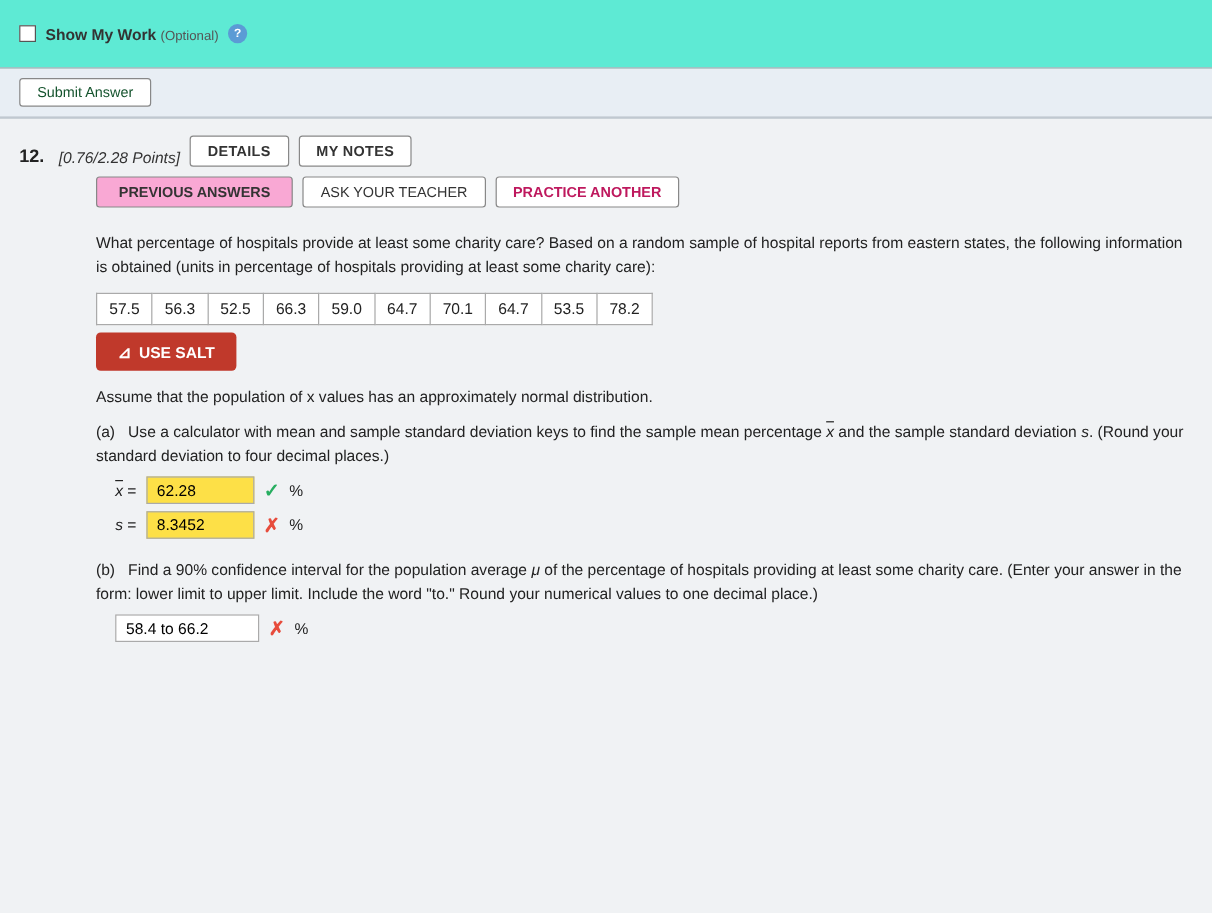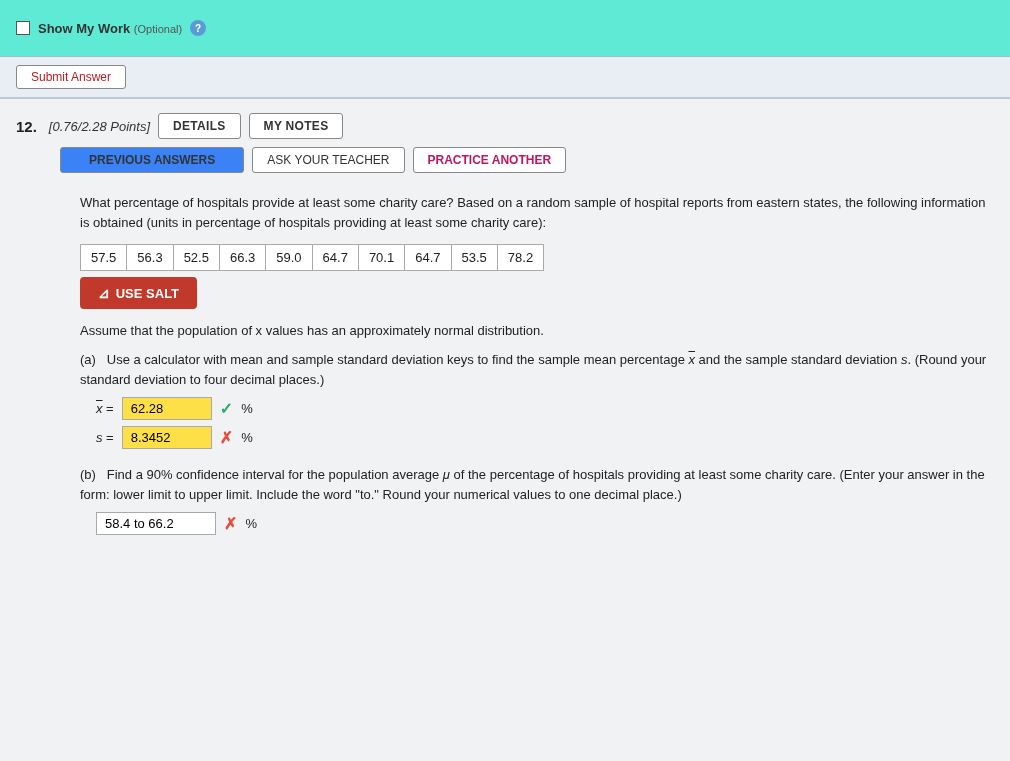--- a/index.html
+++ b/index.html
@@ -54,31 +54,31 @@
       padding: 8px 16px;
       border-bottom: 2px solid #c0c8d0;
     }
     .submit-btn {
       background: white;
       border: 1px solid #888;
       border-radius: 3px;
       padding: 4px 14px;
       font-size: 12px;
       cursor: pointer;
-      color: #b91c1c;
+      color: #14532d;
     }
     .main-content {
       background-color: #f0f2f4;
       flex: 1;
       padding: 0;
     }
     .question-header {
       padding: 14px 16px 8px 16px;
       display: flex;
-      align-items: center;
+      align-items: flex-end;
       gap: 8px;
       flex-wrap: wrap;
     }
     .question-number {
       font-size: 15px;
       font-weight: bold;
       color: #222;
       margin-right: 4px;
     }
     .points-label {
@@ -98,28 +98,29 @@
       letter-spacing: 0.3px;
     }
     .action-row {
       padding: 0 16px 10px 60px;
       display: flex;
       align-items: center;
       gap: 8px;
       flex-wrap: wrap;
     }
     .prev-answers-btn {
-      background: #3b82f6;
-      border: 1px solid #888;
-      border-radius: 3px;
-      padding: 5px 28px;
-      font-size: 12px;
-      font-weight: bold;
-      cursor: pointer;
-      color: #333;
+      background: #f9a8d4;
+      border: 1px solid #888;
+      border-radius: 3px;
+      padding: 5px 18px;
+      font-size: 12px;
+      font-weight: bold;
+      cursor: pointer;
+      color: #333;
+      margin-left: 20px;
     }
     .ask-teacher-btn {
       background: white;
       border: 1px solid #888;
       border-radius: 3px;
       padding: 5px 14px;
       font-size: 12px;
       font-weight: normal;
       cursor: pointer;
       color: #333;

